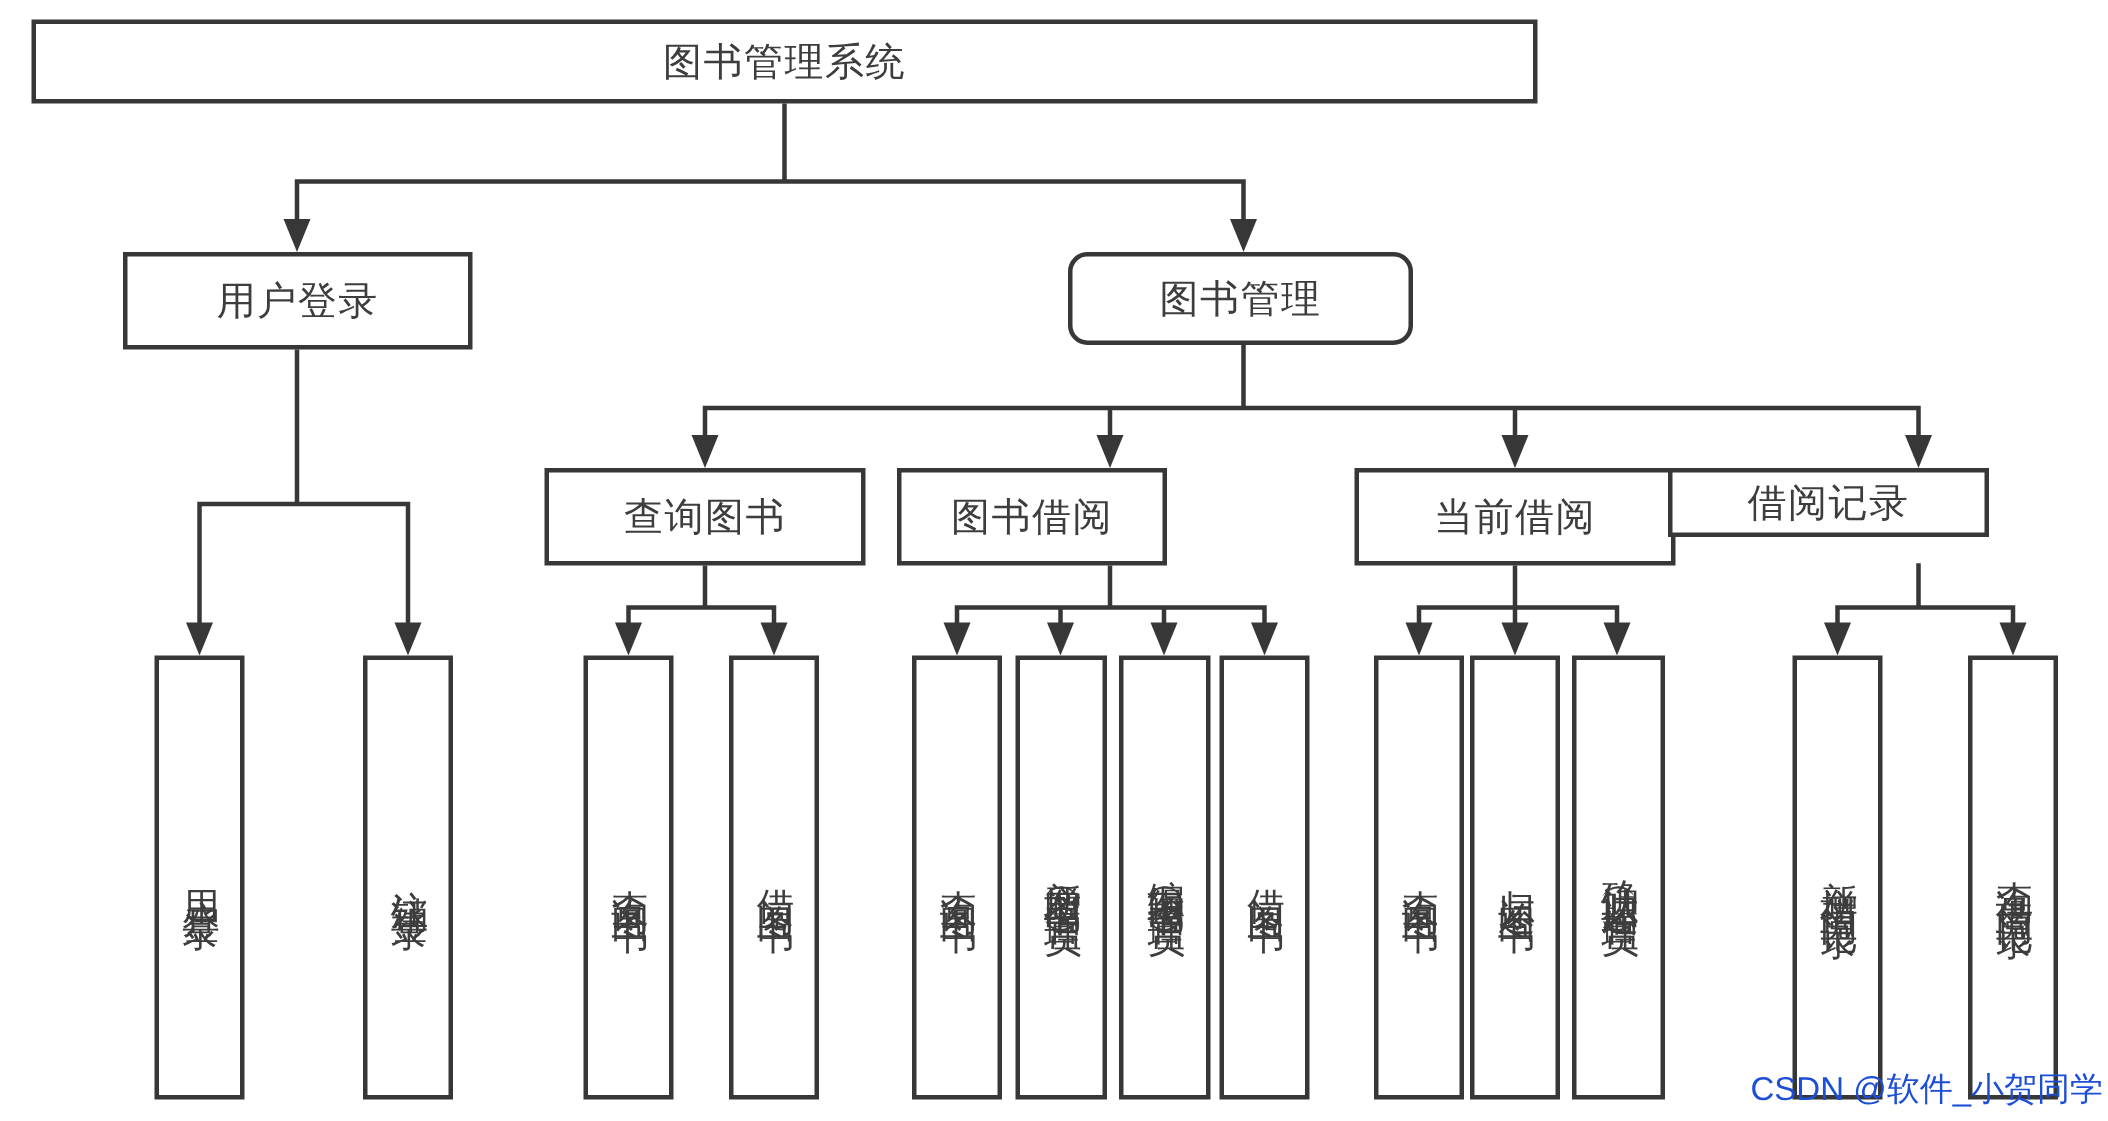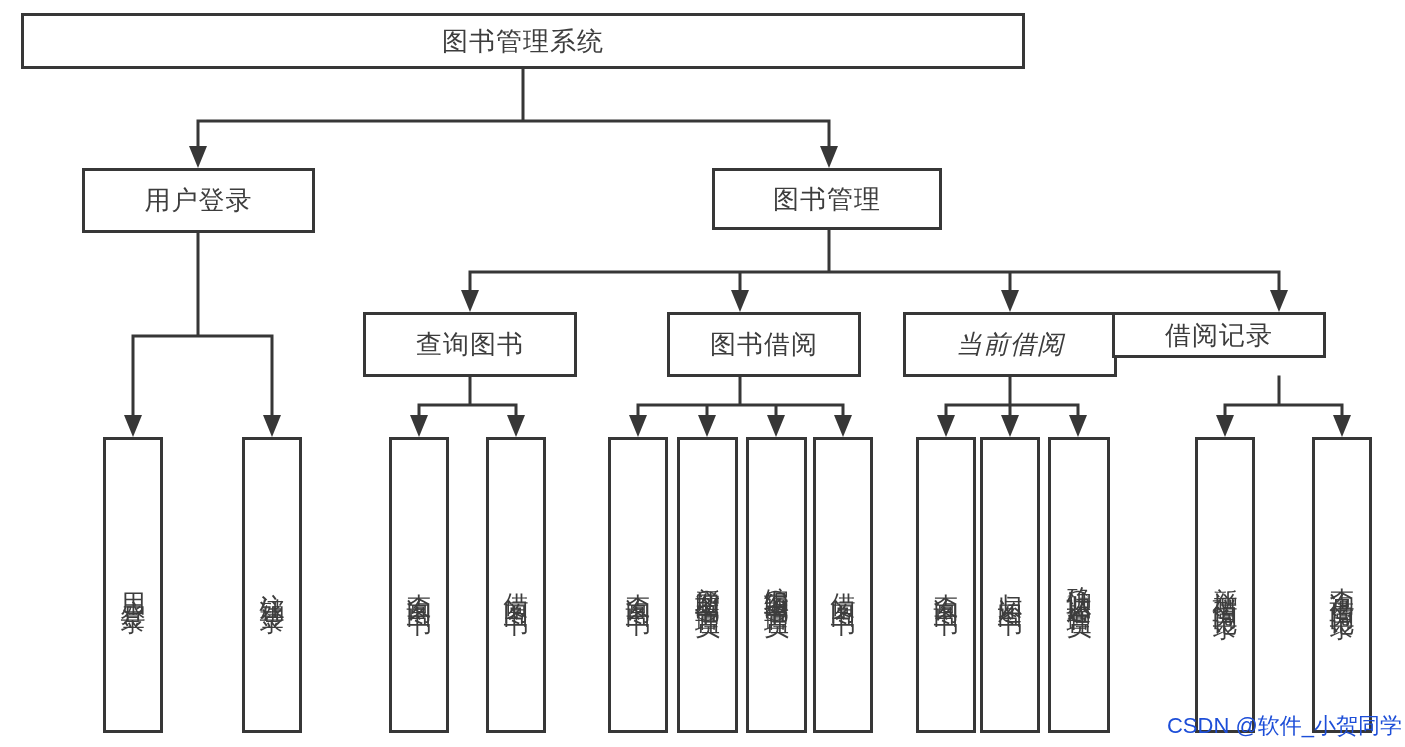--- a/index.html
+++ b/index.html
@@ -103,25 +103,25 @@
     <polygon points="1069,415 1087,415 1078,437"></polygon>
 
     <polygon points="1216,415 1234,415 1225,437"></polygon>
     <polygon points="1333,415 1351,415 1342,437"></polygon>
   </g>
 </svg>
 
 <div class="box h-box" style="left:21px; top:13px; width:1004px; height:56px;">图书管理系统</div>
 
 <div class="box h-box" style="left:82px; top:168px; width:233px; height:65px;">用户登录</div>
-<div class="box h-box" style="left:712px; top:168px; width:230px; height:62px;">图书管理</div>
+<div class="box h-box" style="left:712px; top:168px; width:230px; height:62px;border-radius:13px;">图书管理</div>
 
 <div class="box h-box" style="left:363px; top:312px; width:214px; height:65px;">查询图书</div>
-<div class="box h-box" style="left:667px; top:312px; width:194px; height:65px;">图书借阅</div>
-<div class="box h-box" style="left:903px; top:312px; width:214px; height:65px;font-style:italic;">当前借阅</div>
+<div class="box h-box" style="left:598px; top:312px; width:180px; height:65px;">图书借阅</div>
+<div class="box h-box" style="left:903px; top:312px; width:214px; height:65px;">当前借阅</div>
 <div class="box h-box" style="left:1112px; top:312px; width:214px; height:46px;">借阅记录</div>
 
 <div class="box v-box" style="left:103px; top:437px; width:60px; height:296px;">用户登录</div>
 <div class="box v-box" style="left:242px; top:437px; width:60px; height:296px;">注销登录</div>
 
 <div class="box v-box" style="left:389px; top:437px; width:60px; height:296px;">查询图书</div>
 <div class="box v-box" style="left:486px; top:437px; width:60px; height:296px;">借阅图书</div>
 
 <div class="box v-box" style="left:608px; top:437px; width:60px; height:296px;">查询图书</div>
 <div class="box v-box long" style="left:677px; top:437px; width:61px; height:296px;">新增图书（管理员）</div>

